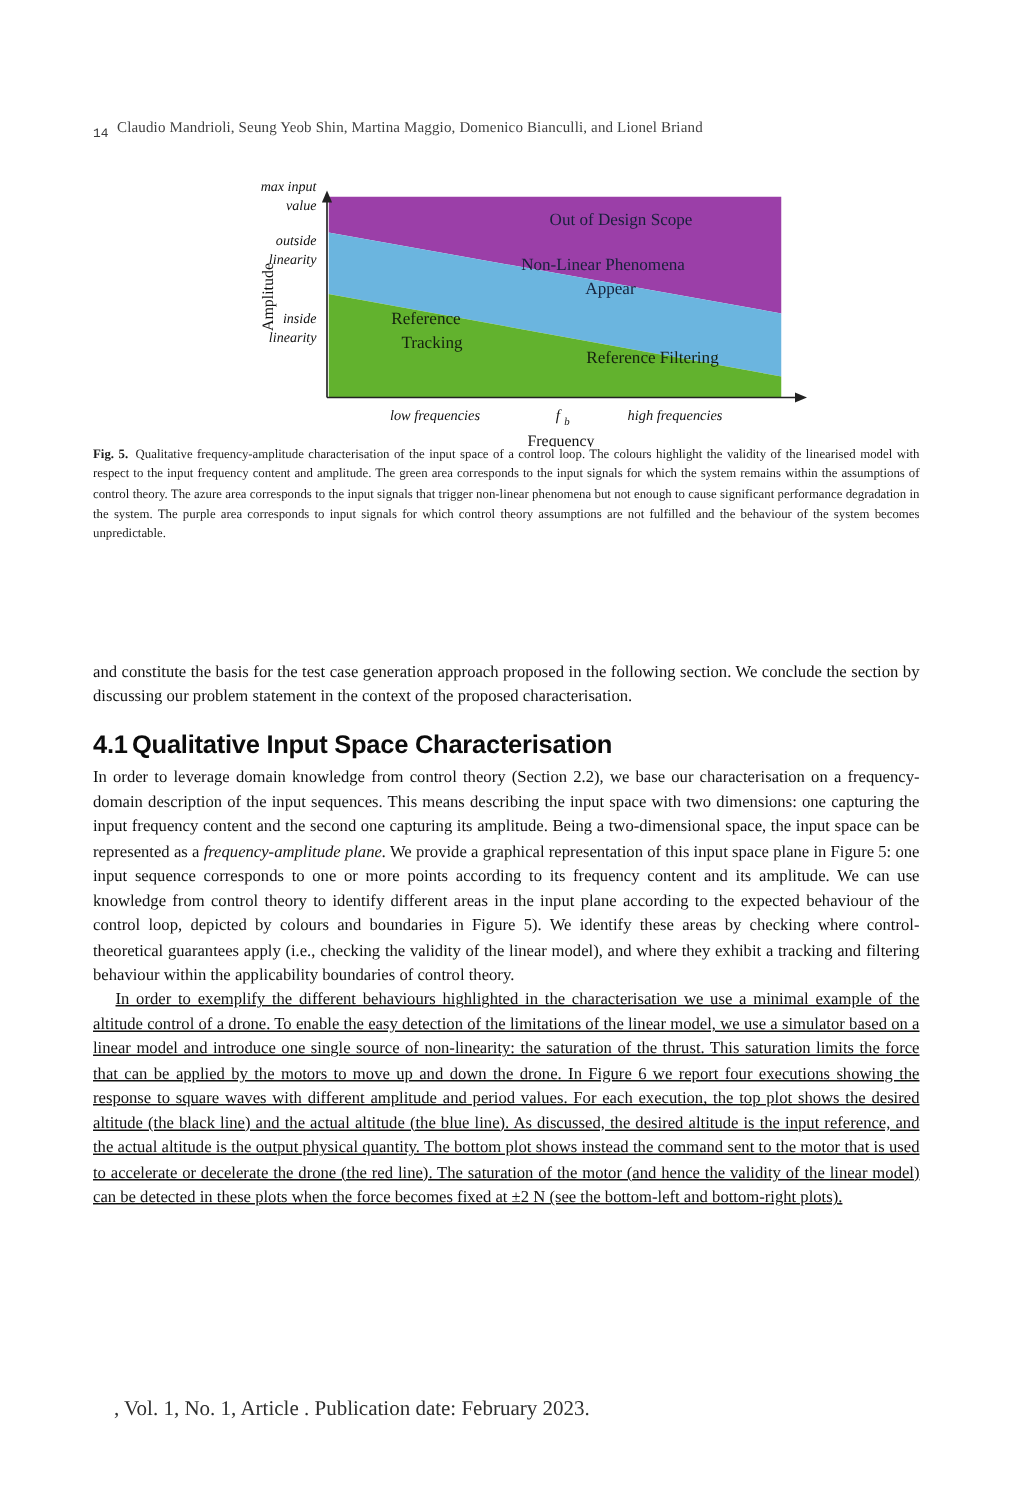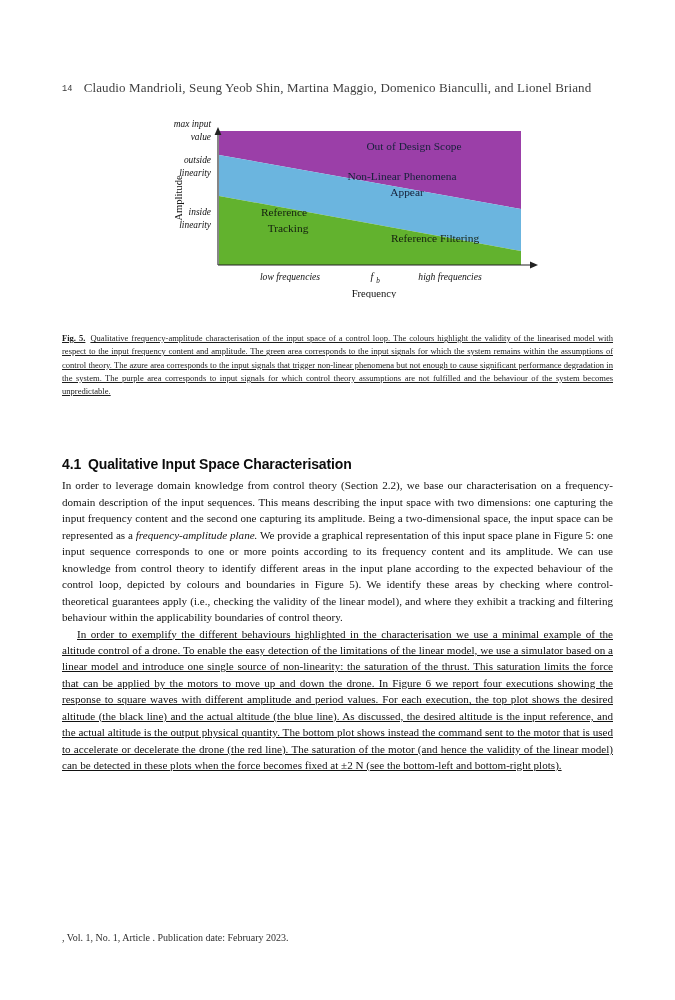--- a/index.html
+++ b/index.html
@@ -34,49 +34,47 @@
   }
   .runhead .folio {
     position: absolute;
     left: 0; top: 4px;
     font-size: 8.6px;
     color: #3a3a3a;
     font-family: Liberation Mono, monospace;
   }
   .runhead .authors {
     position: absolute;
-    left: 0; top: 0;
-    width: 551px;
-    text-align: center;
-    font-size: 13px;
+    left: 16px; top: 0;
+    width: 551px;
+    font-size: 10px;
     letter-spacing: 0.01em;
     color: #3f3f3f;
   }
 
   
   .figure {
     position: absolute;
     left: 62px;
     top: 108px;
     width: 551px;
     height: 190px;
   }
   .fig-svg { display: block; }
 
   
   .caption {
     position: absolute;
     left: 62px;
-    top: 332px;
+    top: 296px;
     width: 551px;
     font-size: 8.55px;
     line-height: 13.25px;
     text-align: justify;
     color: #1c1c1c;
-    text-decoration: underline;
   }
   .caption .figlabel { font-weight: 600; }
   .caption .gap { display: inline-block; width: 5px; }
 
   
   .body {
     position: absolute;
     left: 62px;
     top: 440px;
     width: 551px;
@@ -87,39 +85,39 @@
   }
   .body p {
     margin: 0;
     text-indent: 0;
   }
   .body p.ind { text-indent: 15px; text-decoration: underline; }
   .body p + p { margin-top: 0; }
 
   h2.sec {
     margin: 0;
-    font-size: 14px;
+    font-size: 17px;
     font-weight: bold;
     font-family: "Liberation Sans", sans-serif;
     letter-spacing: -0.01em;
     color: #0c0c0c;
   }
   h2.sec .num { display: inline-block; min-width: 26px; }
   .spacer-before-sec { height: 16px; }
   .spacer-after-sec { height: 5px; }
 
   em { }
 
   
   .footer {
     position: absolute;
-    left: 62px;
+    left: 76px;
     top: 932px;
     width: 551px;
-    font-size: 10px;
+    font-size: 14px;
     color: #2e2e2e;
   }
 </style>
 </head>
 <body>
 
 <div class="page">
 
   <div class="runhead">
     <span class="folio">14</span>
@@ -183,20 +181,21 @@
       <text x="312" y="189" text-anchor="middle" font-family="Liberation Serif, serif" font-size="10.6" fill="#111">Frequency</text>
     </svg>
   </div>
 
   <div class="caption">
     <span class="figlabel">Fig. 5.</span><span class="gap"></span><span>Qualitative frequency-amplitude characterisation of the input space of a control loop. The colours highlight the validity of the linearised model with respect to the input frequency content and amplitude. The green area corresponds to the input signals for which the system remains within the assumptions of control theory. The azure area corresponds to the input signals that trigger non-linear phenomena but not enough to cause significant performance degradation in the system. The purple area corresponds to input signals for which control theory assumptions are not fulfilled and the behaviour of the system becomes unpredictable.</span>
   </div>
 
   <div class="body">
 
+    <p>and constitute the basis for the test case generation approach proposed in the following section. We conclude the section by discussing our problem statement in the context of the proposed characterisation.</p>
 
     <div class="spacer-before-sec"></div>
 
     <h2 class="sec">
       <span class="num">4.1</span><span>Qualitative Input Space Characterisation</span>
     </h2>
 
     <div class="spacer-after-sec"></div>
 
     <p><span>In order to leverage domain knowledge from control theory (Section 2.2), we base our characterisation on a frequency-domain description of the input sequences. This means describing the input space with two dimensions: one capturing the input frequency content and the second one capturing its amplitude. Being a two-dimensional space, the input space can be represented as a </span><em>frequency-amplitude plane.</em><span> We provide a graphical representation of this input space plane in Figure 5: one input sequence corresponds to one or more points according to its frequency content and its amplitude. We can use knowledge from control theory to identify different areas in the input plane according to the expected behaviour of the control loop, depicted by colours and boundaries in Figure 5). We identify these areas by checking where control-theoretical guarantees apply (i.e., checking the validity of the linear model), and where they exhibit a tracking and filtering behaviour within the applicability boundaries of control theory.</span></p>

